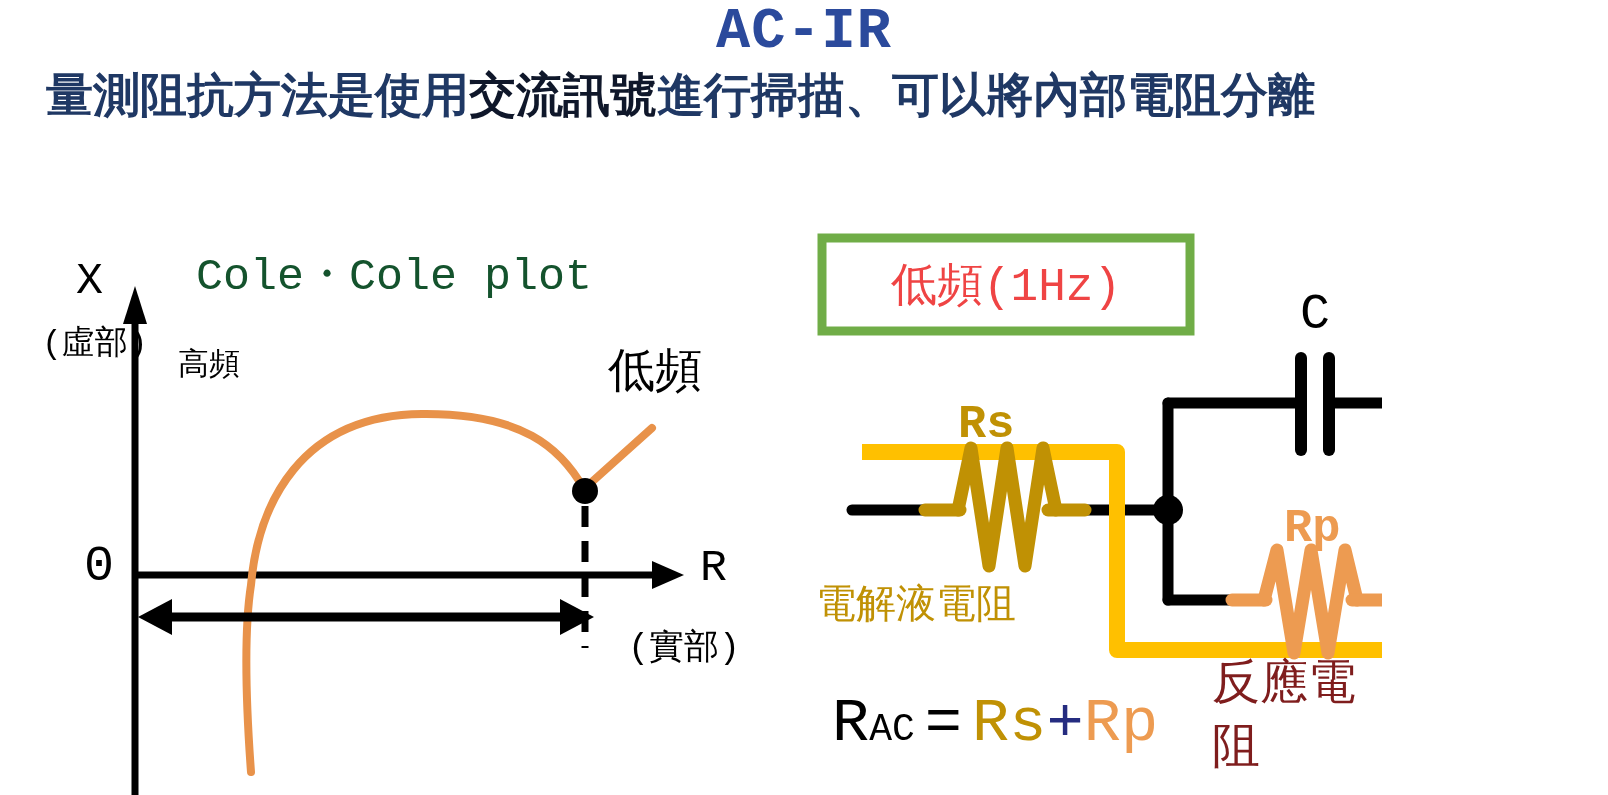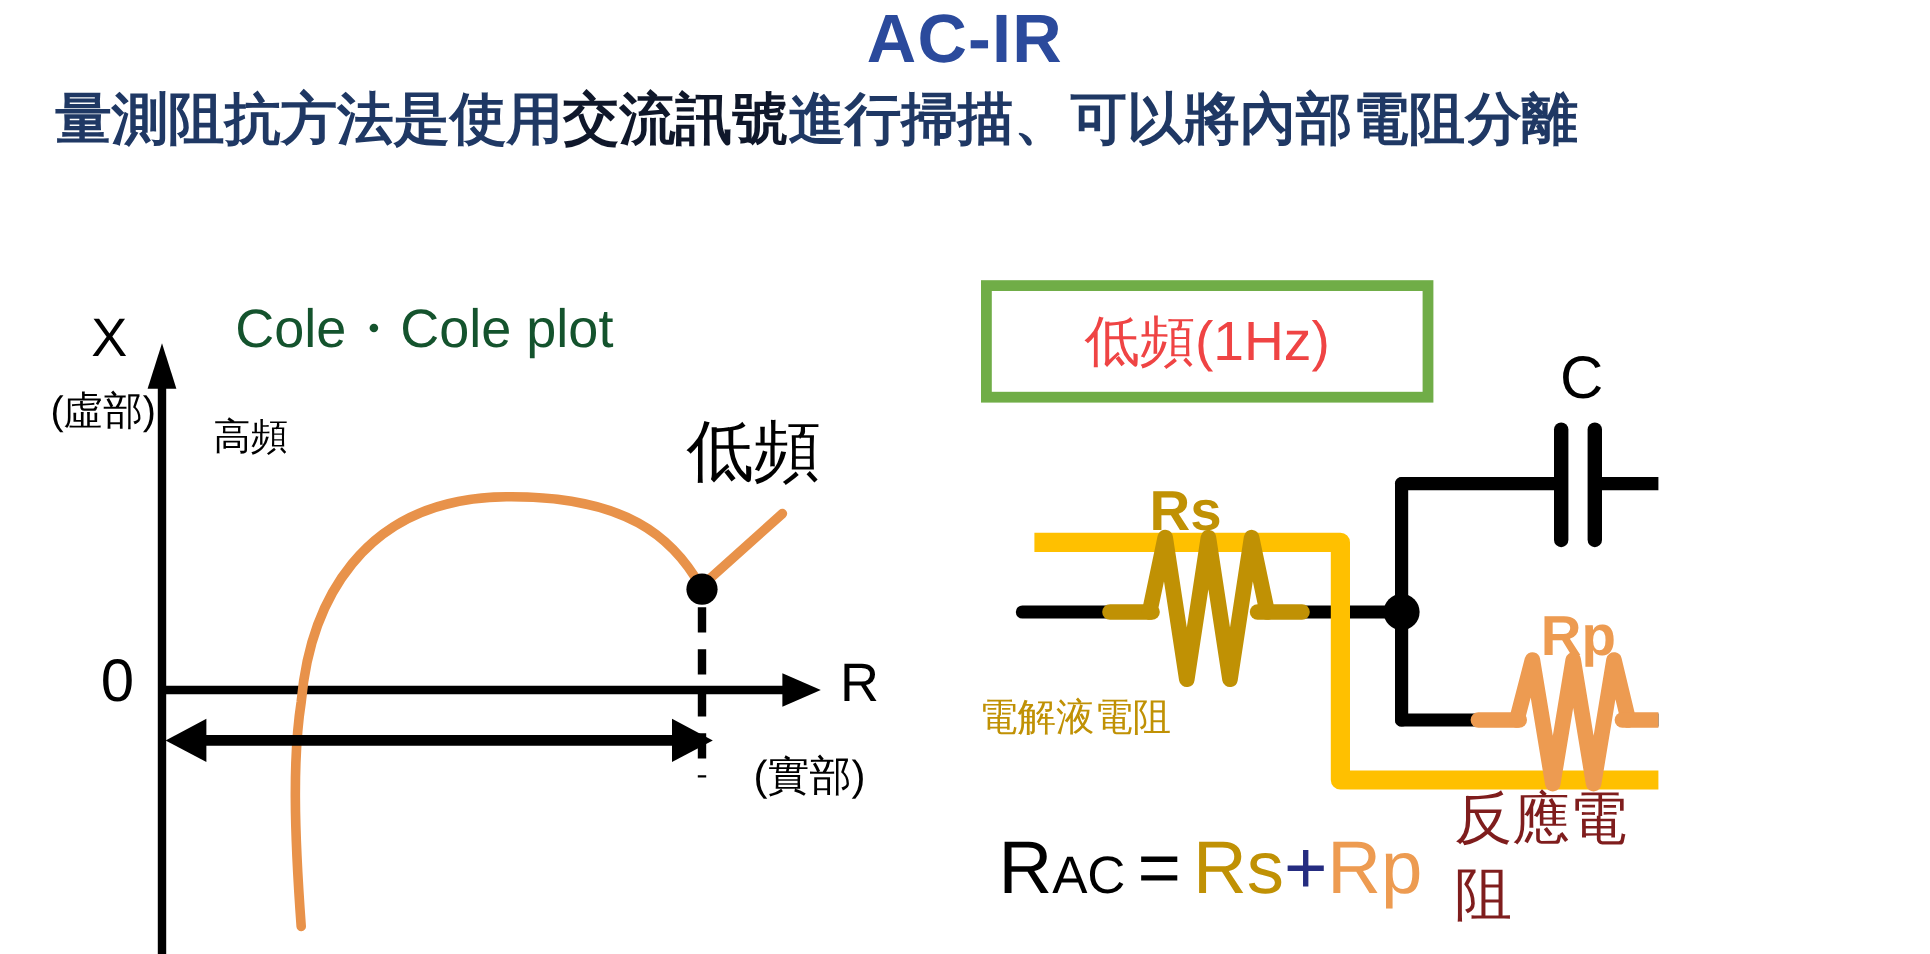--- a/index.html
+++ b/index.html
@@ -1,57 +1,57 @@
 <!DOCTYPE html>
 <html><head>
 <meta charset="utf-8">
 <style>
   html,body{margin:0;padding:0;background:#ffffff;}
   .page{
     position:relative;width:1382px;height:795px;overflow:hidden;
-    background:#ffffff;font-family:Liberation Sans, sans-serif;
+    background:#ffffff;font-family:Liberation Mono, monospace;
   }
   .abs{position:absolute;}
   
   .slide-title{
     left:0;top:0;width:1608px;text-align:center;
     font-size:57px;font-weight:bold;color:#2B4A9C;letter-spacing:1px;
   }
   .body-text{
     left:46px;top:64px;width:1540px;
     font-size:47px;font-weight:bold;color:#1F3864;line-height:1.48;
   }
   .hl-orange{color:#0f172a;}
   
   .lbl{color:#000;white-space:nowrap;}
   .cole-title{left:196px;top:244px;font-size:45px;color:#14532d;}
   .y-label{left:76px;top:256px;font-size:45px;}
   .y-sub{left:0px;top:320px;font-size:33px;margin-left:42px;}
   .high-freq{left:178px;top:343px;font-size:31px;}
-  .low-freq{left:572px;top:339px;font-size:56px;}
+  .low-freq{left:608px;top:339px;font-size:47px;}
   .origin{left:84px;top:538px;font-size:50px;}
   .x-label{left:700px;top:543px;font-size:45px;}
   .x-sub{left:628px;top:623px;font-size:35px;}
   .span-label{left:265px;top:626px;font-size:50px;font-weight:bold;}
   .c-gold{color:#C09104;}
   .c-navy{color:#252C80;}
   .c-orange{color:#ED9B51;}
   
   .freq-box{
     left:822px;top:238px;width:368px;height:93px;
     display:flex;align-items:center;justify-content:center;
     font-size:46px;color:#ef4444;
   }
   .cap-label{left:1300px;top:286px;font-size:50px;}
   .rs-label{left:958px;top:398px;font-size:47px;font-weight:bold;color:#C09104;}
   .rp-label{left:1284px;top:502px;font-size:47px;font-weight:bold;color:#ED9B51;}
-  .rs-name{left:816px;top:576px;font-size:32px;color:#C09104;}
+  .rs-name{left:816px;top:576px;font-size:40px;color:#C09104;}
   .rp-name{left:1212px;top:650px;font-size:48px;color:#7f1d1d;}
   .formula{left:832px;top:688px;font-size:62px;color:#000;}
-  .formula .sub{font-size:44px;}
+  .formula .sub{font-size:38px;}
   .formula .eq{margin:0 10px;}
   svg{display:block;}
 </style>
 </head>
 <body>
 
 <div class="page">
 
   <div class="abs slide-title">AC-IR</div>
   <div class="abs body-text">

